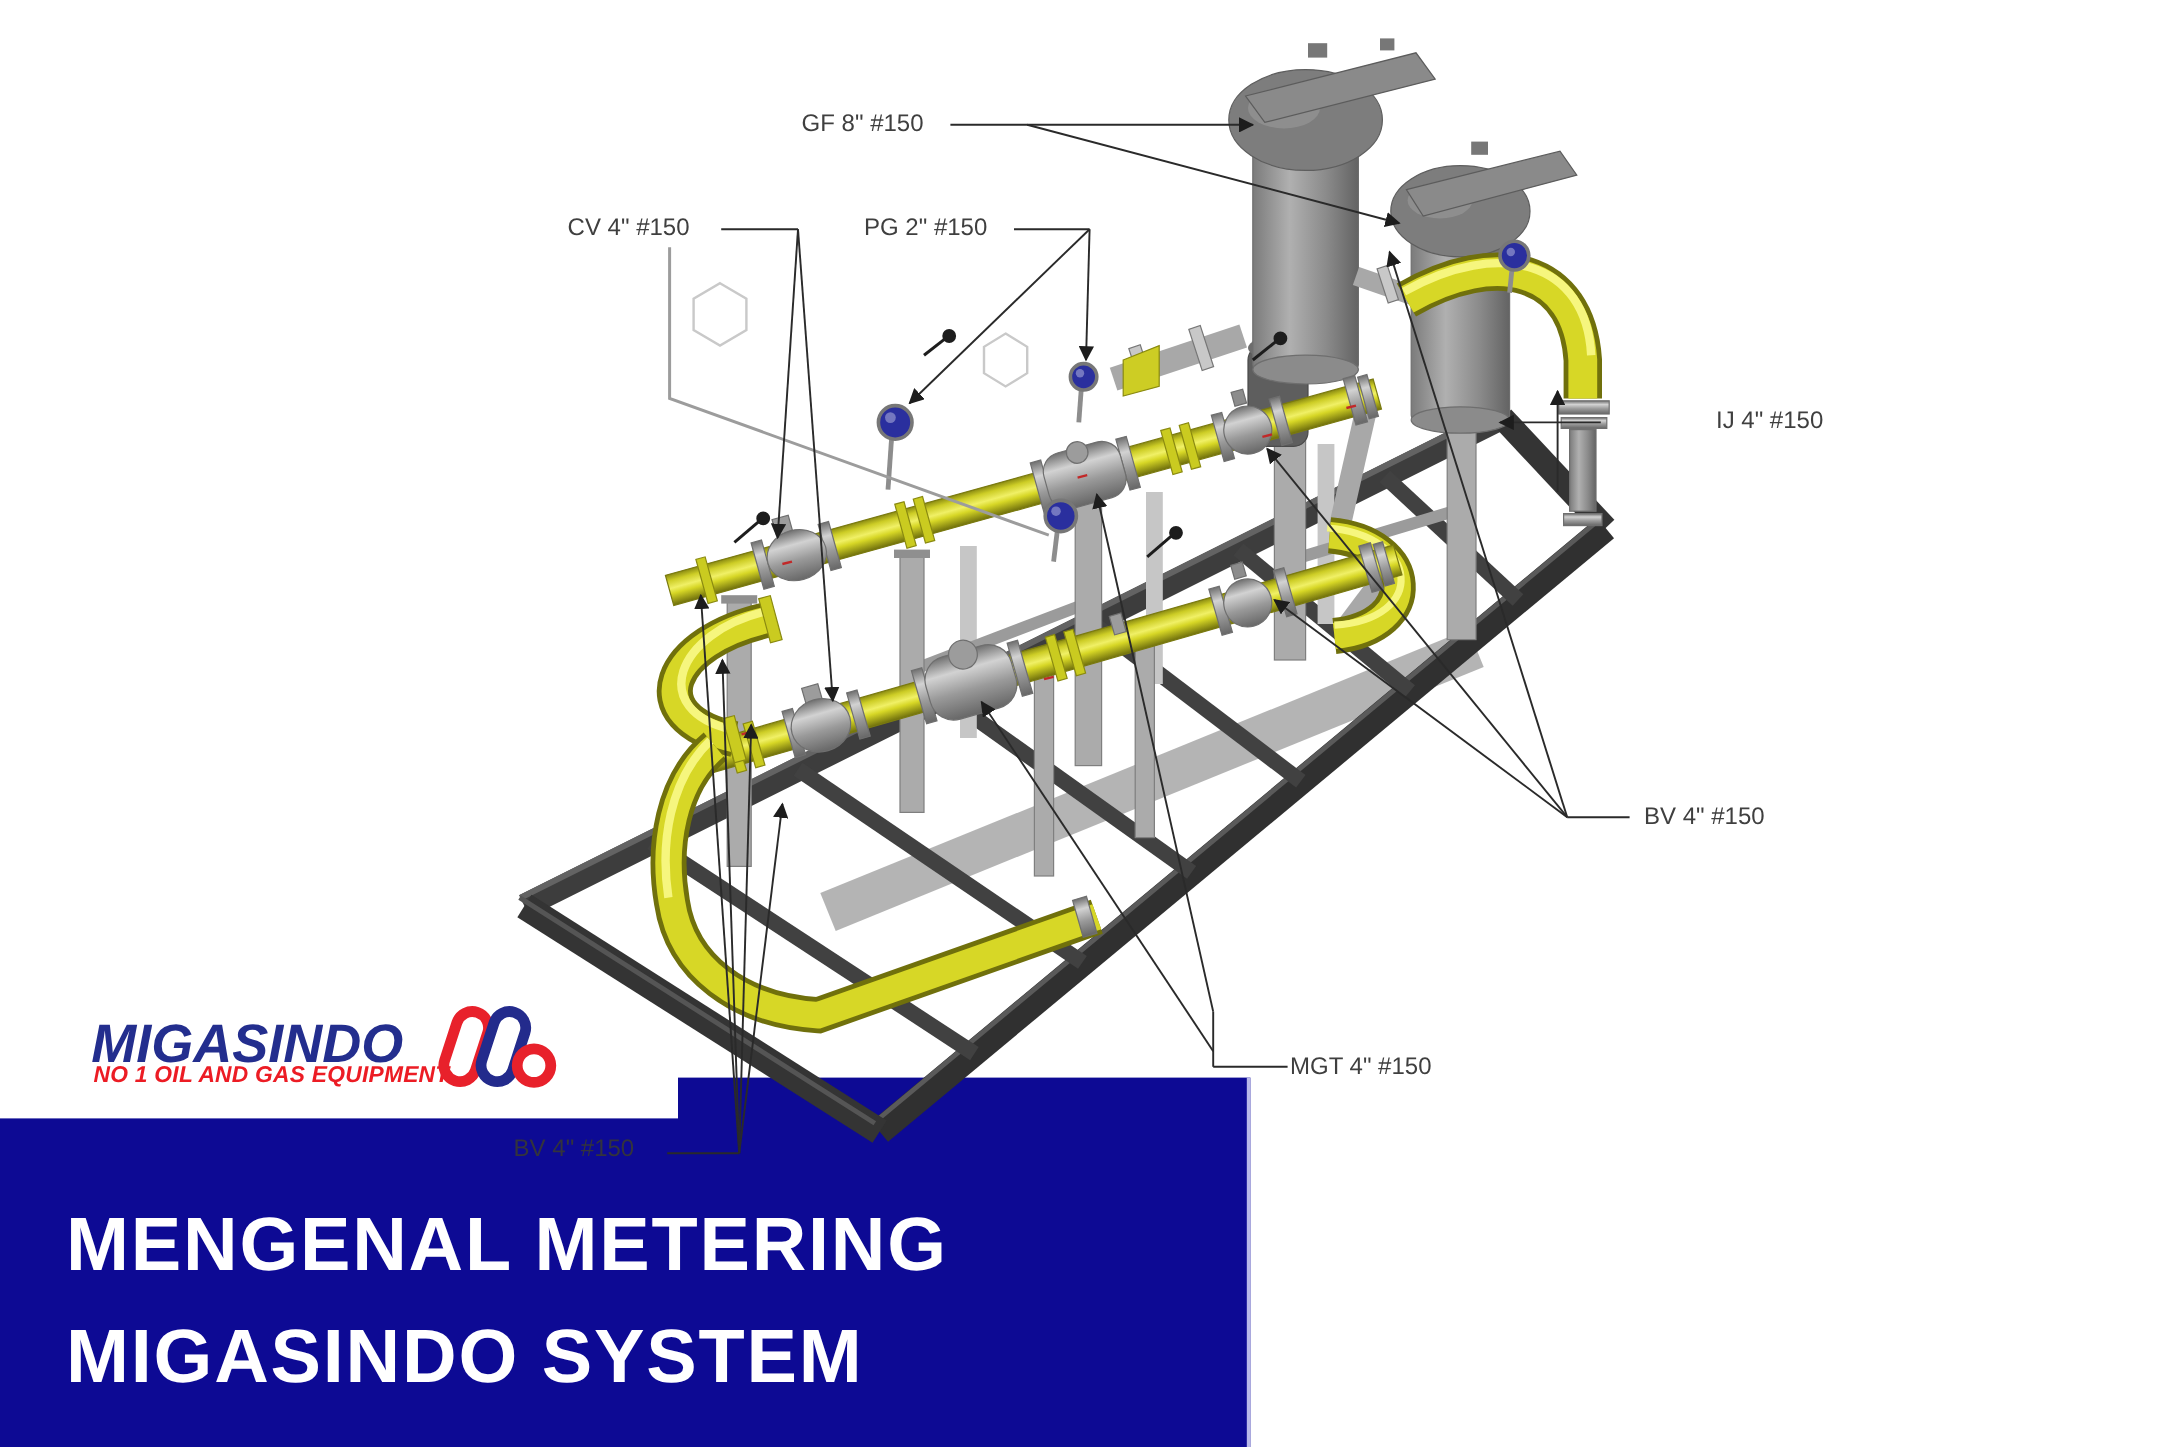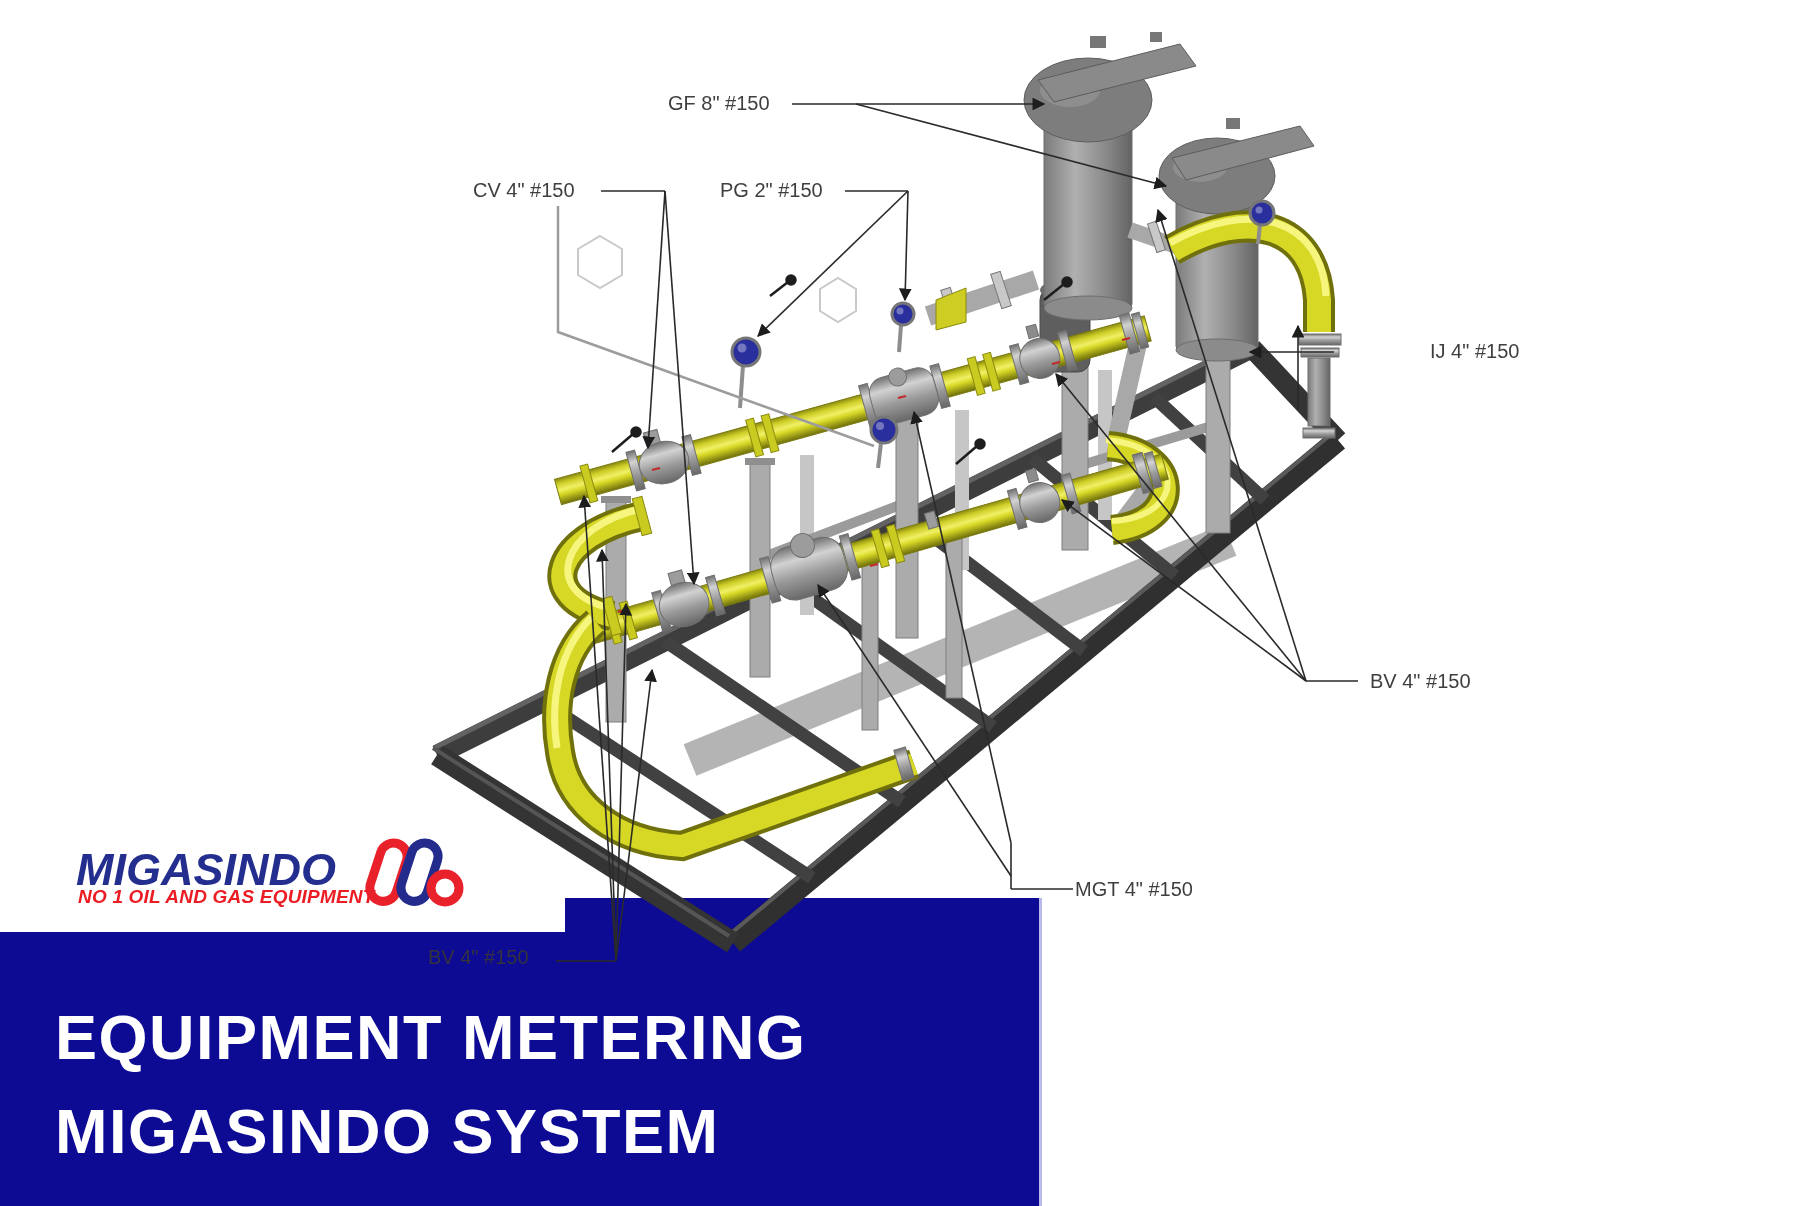--- a/index.html
+++ b/index.html
@@ -27,21 +27,21 @@
   .lbl-mgt{left:1075px;top:879px;}
   .lbl-bv-bottom{left:428px;top:947px;color:#33333d;}
 </style>
 </head>
 <body>
 
 <div id="canvas">
 
   <div class="banner banner-left"></div>
   <div class="banner banner-right"></div>
-  <div class="banner-line banner-line1">EQUIPMENT METERING</div>
+  <div class="banner-line banner-line1">MENGENAL METERING</div>
   <div class="banner-line banner-line2">MIGASINDO SYSTEM</div>
 
   <div class="logo-name">MIGASINDO</div>
   <div class="logo-tagline">NO 1 OIL AND GAS EQUIPMENT</div>
   <svg class="logo-mark" width="104" height="84" viewBox="0 0 104 84">
     <rect x="11" y="12" width="27" height="60" rx="13.5" fill="none" stroke="#e8212b" stroke-width="9" transform="rotate(18 24 42)"></rect>
     <rect x="42" y="12" width="27" height="60" rx="13.5" fill="none" stroke="#232b8c" stroke-width="9" transform="rotate(18 55 42)"></rect>
     <circle cx="81" cy="58" r="14" fill="none" stroke="#e8212b" stroke-width="9"></circle>
   </svg>
 

